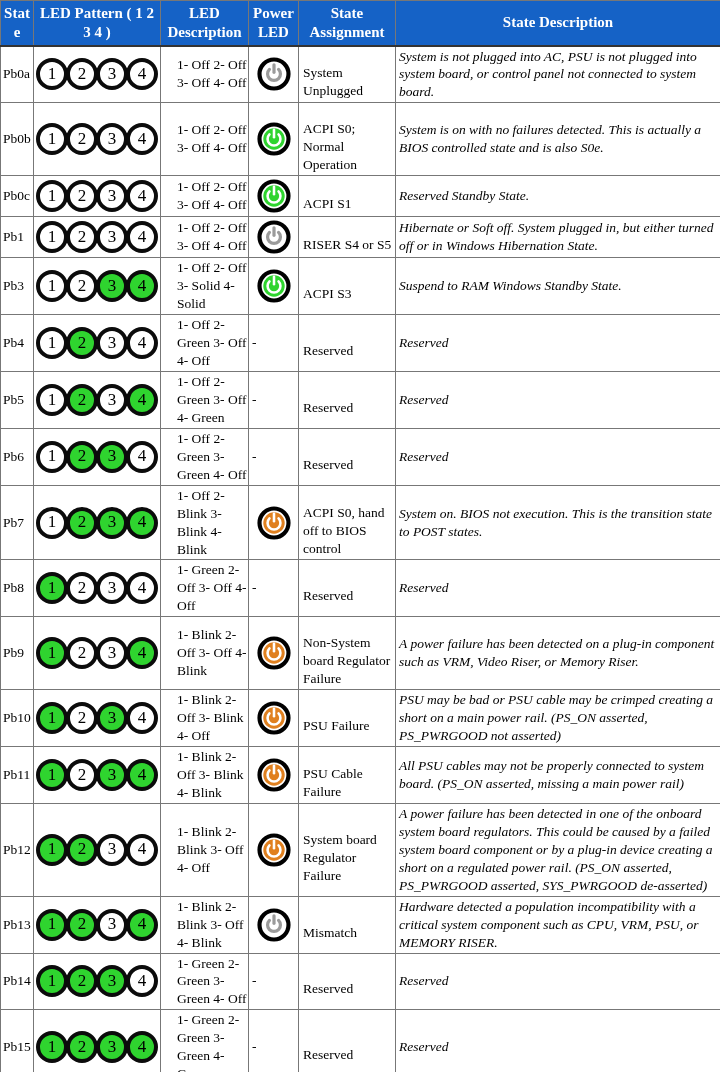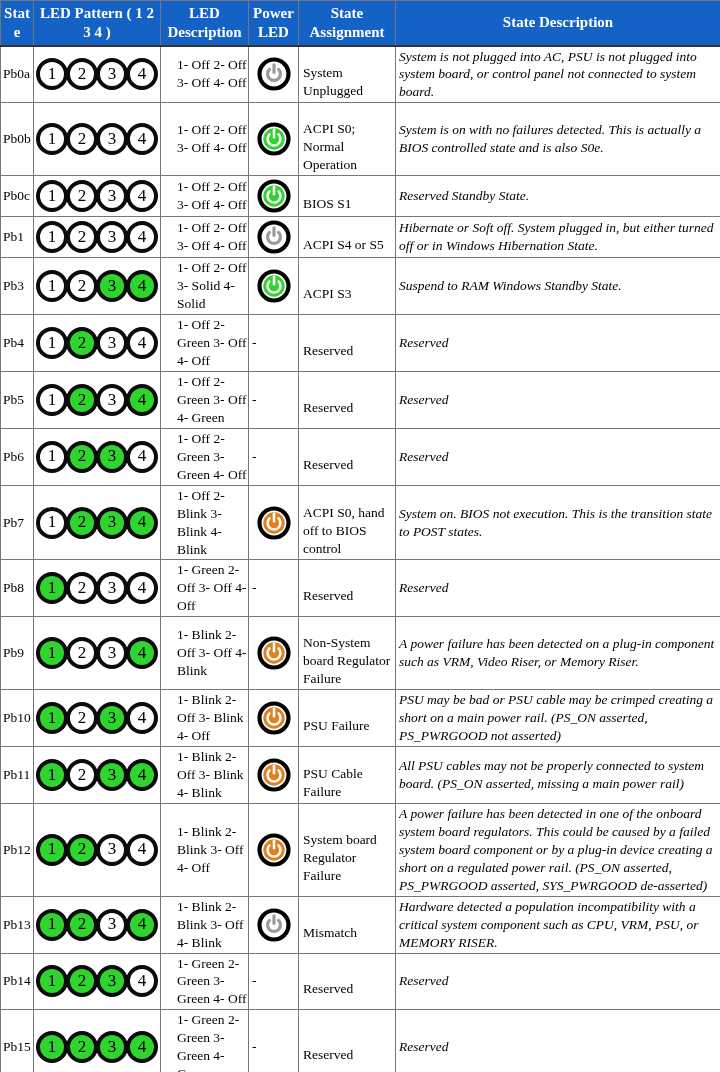--- a/index.html
+++ b/index.html
@@ -95,35 +95,35 @@
         <td class="pattern-cell"><span class="led">1</span><span class="led">2</span><span class="led">3</span><span class="led">4</span></td>
         <td class="desc-cell">1- Off 2- Off 3- Off 4- Off</td>
         <td class="power-cell">
           <svg width="36" height="36" viewBox="0 0 38 38">
             <circle cx="19" cy="19" r="15.3" fill="#ffffff" stroke="#000000" stroke-width="4.4"></circle>
             <circle cx="19" cy="19" r="11.3" fill="#2fd42f"></circle>
             <path d="M 14.2 14.2 A 6.8 6.8 0 1 0 23.8 14.2" fill="none" stroke="#ffffff" stroke-width="2.7" stroke-linecap="round"></path>
             <line x1="19" y1="9.3" x2="19" y2="17.2" stroke="#ffffff" stroke-width="2.7" stroke-linecap="round"></line>
           </svg>
         </td>
-        <td class="assign-cell">BIOS S1</td>
+        <td class="assign-cell">ACPI S1</td>
         <td class="statedesc-cell">Reserved Standby State.</td>
       </tr>
       <tr>
         <td class="state-cell">Pb1</td>
         <td class="pattern-cell"><span class="led">1</span><span class="led">2</span><span class="led">3</span><span class="led">4</span></td>
         <td class="desc-cell">1- Off 2- Off 3- Off 4- Off</td>
         <td class="power-cell">
           <svg width="36" height="36" viewBox="0 0 38 38">
             <circle cx="19" cy="19" r="15.3" fill="#ffffff" stroke="#000000" stroke-width="4.4"></circle>
             <path d="M 14.2 14.2 A 6.8 6.8 0 1 0 23.8 14.2" fill="none" stroke="#9b9b9b" stroke-width="3.4" stroke-linecap="round"></path>
             <line x1="19" y1="9.3" x2="19" y2="17.2" stroke="#9b9b9b" stroke-width="3.4" stroke-linecap="round"></line>
           </svg>
         </td>
-        <td class="assign-cell">ACPI S4 or S5</td>
+        <td class="assign-cell">RISER S4 or S5</td>
         <td class="statedesc-cell">Hibernate or Soft off. System plugged in, but either turned off or in Windows Hibernation State.</td>
       </tr>
       <tr>
         <td class="state-cell">Pb3</td>
         <td class="pattern-cell"><span class="led">1</span><span class="led">2</span><span class="led on">3</span><span class="led on">4</span></td>
         <td class="desc-cell">1- Off 2- Off 3- Solid 4- Solid</td>
         <td class="power-cell">
           <svg width="36" height="36" viewBox="0 0 38 38">
             <circle cx="19" cy="19" r="15.3" fill="#ffffff" stroke="#000000" stroke-width="4.4"></circle>
             <circle cx="19" cy="19" r="11.3" fill="#2fd42f"></circle>

